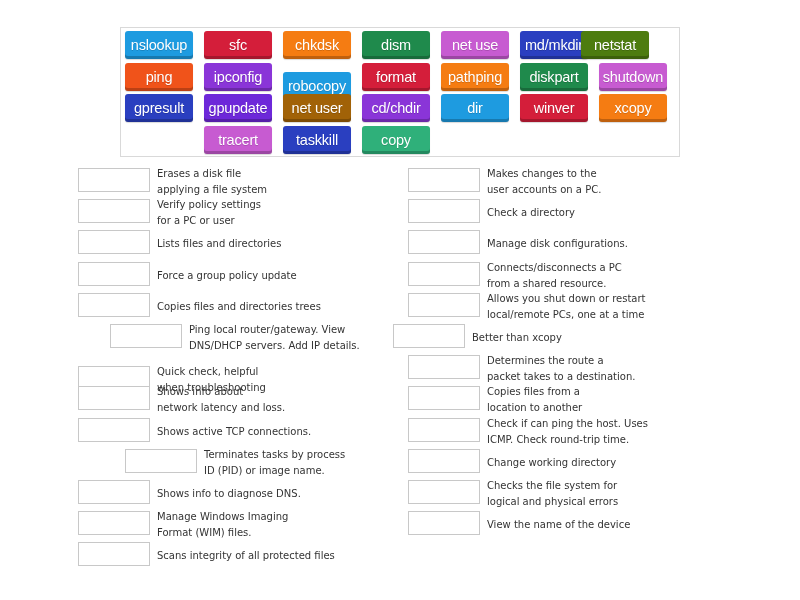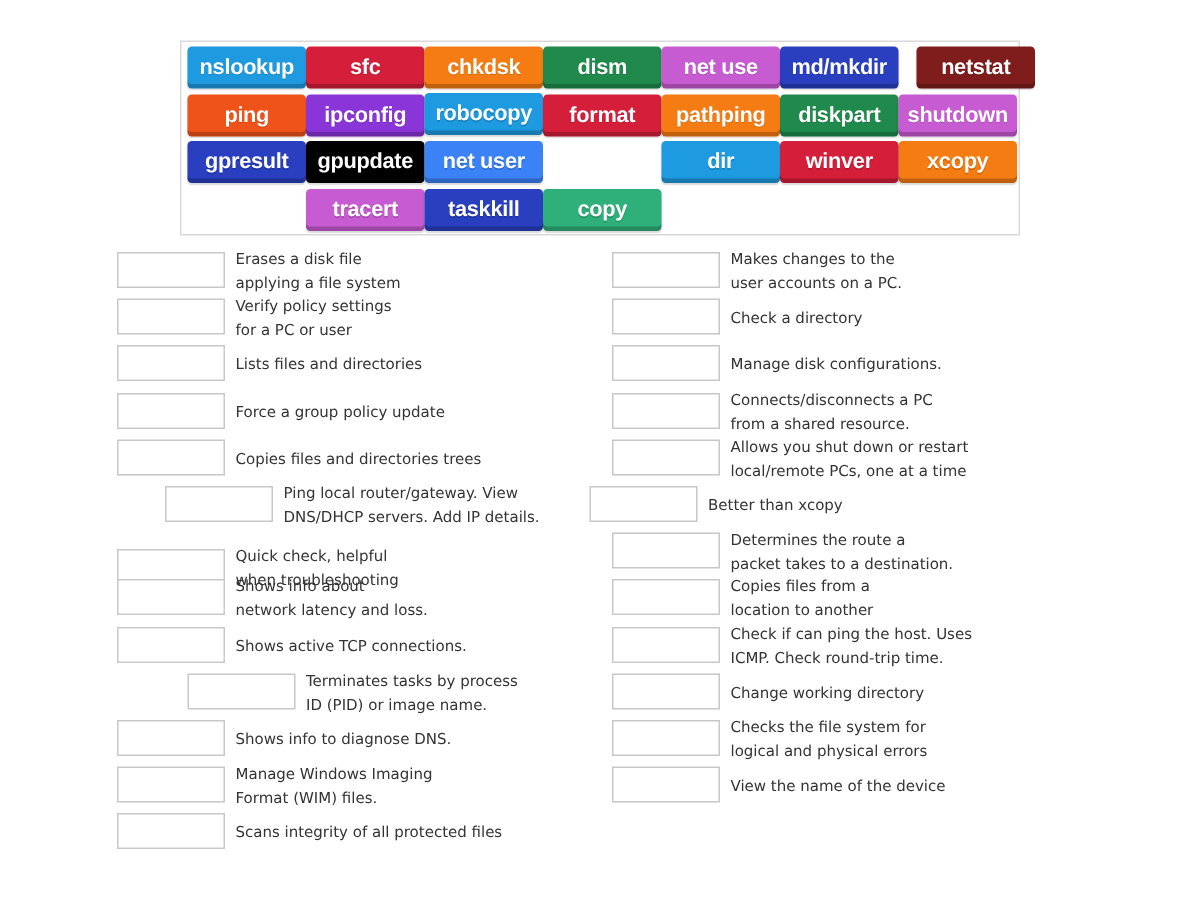--- a/index.html
+++ b/index.html
@@ -12,24 +12,24 @@
     }
     .tile-bank {
       position: absolute;
       left: 120px; top: 27px;
       width: 560px; height: 130px;
       border: 1px solid #d9d9d9;
       background: #ffffff;
     }
     .tile {
       position: absolute;
-      width: 79px; height: 28px;
+      width: 68px; height: 28px;
       border-radius: 3px;
       color: #ffffff;
-      font-weight: bold;
+      font-weight: normal;
       font-size: 14.5px;
       display: flex; align-items: center; justify-content: center;
       white-space: nowrap;
       letter-spacing: -0.2px;
       cursor: grab;
       box-shadow: inset 0 -3px 0 rgba(0,0,0,0.22), 0 1px 1px rgba(0,0,0,0.15);
       text-shadow: 0 1px 0 rgba(0,0,0,0.15);
     }
     .pair {
       position: absolute;
@@ -56,31 +56,32 @@
 </head>
 <body>
 
 <div class="tile-bank" id="tile-bank">
     <div class="tile" style="left: 4px; top: 3px; background: rgb(30, 155, 224);">nslookup</div>
     <div class="tile" style="left: 83px; top: 3px; background: rgb(212, 30, 58);">sfc</div>
     <div class="tile" style="left: 162px; top: 3px; background: rgb(245, 124, 18);">chkdsk</div>
     <div class="tile" style="left: 241px; top: 3px; background: rgb(31, 138, 76);">dism</div>
     <div class="tile" style="left: 320px; top: 3px; background: rgb(199, 91, 209);">net use</div>
     <div class="tile" style="left: 399px; top: 3px; background: rgb(42, 63, 192);">md/mkdir</div>
-    <div class="tile" style="left: 490px; top: 3px; background: #7f1d1d;">netstat</div>
+    <div class="tile" style="left: 460px; top: 3px; background: #4d7c0f;">netstat</div>
     <div class="tile" style="left: 4px; top: 34.5px; background: rgb(240, 83, 26);">ping</div>
     <div class="tile" style="left: 83px; top: 34.5px; background: rgb(138, 53, 216);">ipconfig</div>
-    <div class="tile" style="left: 162px; top: 34px; background: rgb(30, 155, 224);">robocopy</div>
+    <div class="tile" style="left: 162px; top: 44px; background: rgb(30, 155, 224);">robocopy</div>
     <div class="tile" style="left: 241px; top: 34.5px; background: rgb(212, 30, 58);">format</div>
     <div class="tile" style="left: 320px; top: 34.5px; background: rgb(245, 124, 18);">pathping</div>
     <div class="tile" style="left: 399px; top: 34.5px; background: rgb(31, 138, 76);">diskpart</div>
     <div class="tile" style="left: 478px; top: 34.5px; background: rgb(199, 91, 209);">shutdown</div>
     <div class="tile" style="left: 4px; top: 66px; background: rgb(42, 63, 192);">gpresult</div>
-    <div class="tile" style="left: 83px; top: 66px; background: #000000;">gpupdate</div>
-    <div class="tile" style="left: 162px; top: 66px; background: #3b82f6;">net user</div>
+    <div class="tile" style="left: 83px; top: 66px; background: #6d28d9;">gpupdate</div>
+    <div class="tile" style="left: 162px; top: 66px; background: #a16207;">net user</div>
+    <div class="tile" style="left: 241px; top: 66px; background: rgb(138, 53, 216);">cd/chdir</div>
     <div class="tile" style="left: 320px; top: 66px; background: rgb(30, 155, 224);">dir</div>
     <div class="tile" style="left: 478px; top: 66px; background: rgb(245, 124, 18);">xcopy</div>
     <div class="tile" style="left: 399px; top: 66px; background: rgb(212, 30, 58);">winver</div>
     <div class="tile" style="left: 83px; top: 97.5px; background: rgb(199, 91, 209);">tracert</div>
     <div class="tile" style="left: 162px; top: 97.5px; background: rgb(42, 63, 192);">taskkill</div>
     <div class="tile" style="left: 241px; top: 97.5px; background: rgb(47, 176, 122);">copy</div>
   </div>
 
 <div id="left-col">
     <div class="pair" style="left: 78px; top: 168px; width: 320px;">

